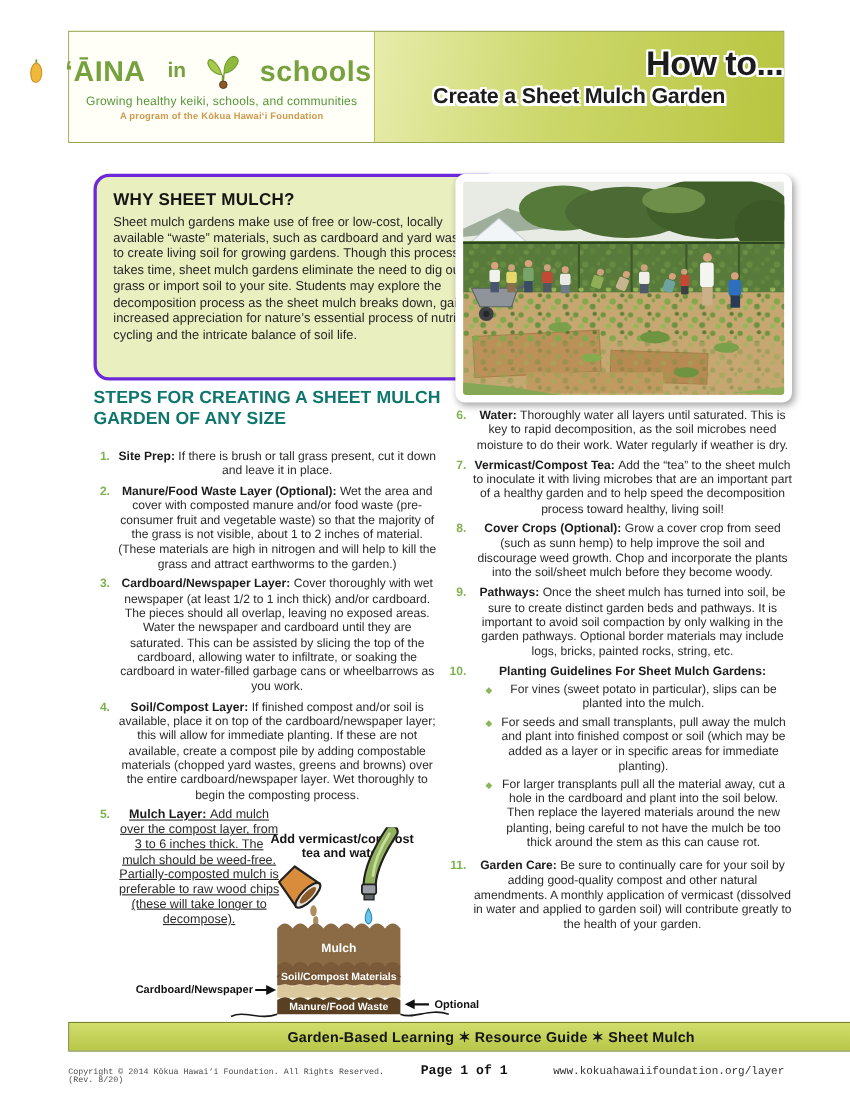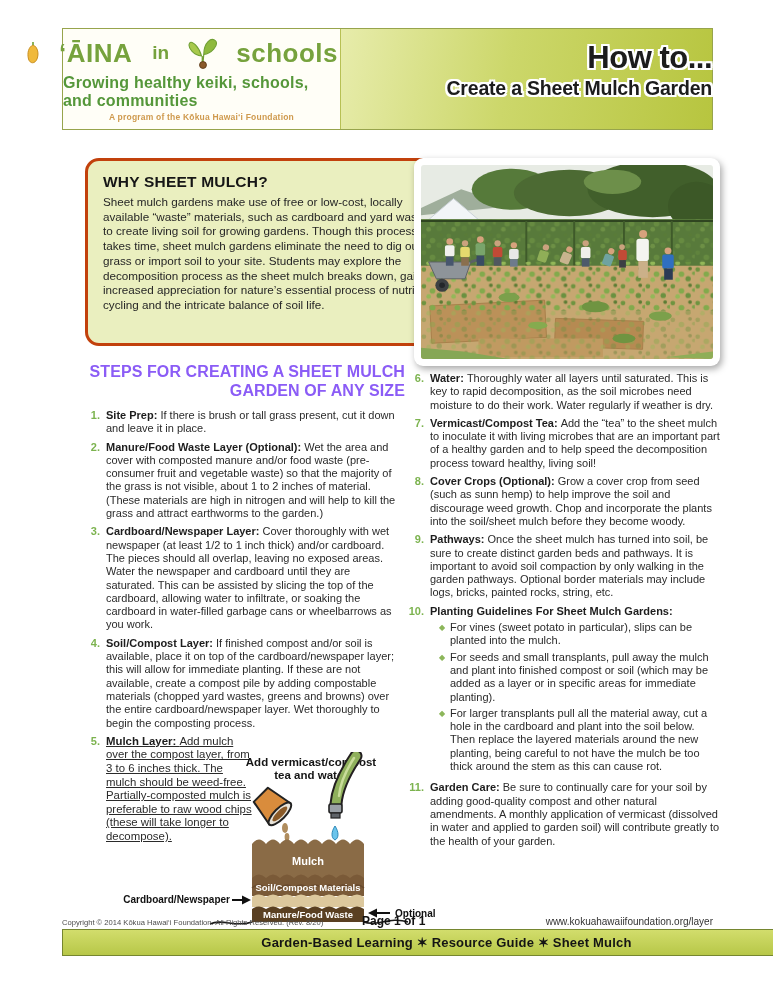--- a/index.html
+++ b/index.html
@@ -7,66 +7,66 @@
         font-family:"Liberation Sans",sans-serif;color:#2a2a2a;overflow:hidden;}
 
   
   .header{position:absolute;left:62px;top:28px;width:651px;height:102px;display:flex;
           border:1px solid #97a44c;box-sizing:border-box;}
   .logo-box{width:278px;background:#fffef7;border-right:1px solid #b7c054;display:flex;
             flex-direction:column;align-items:center;justify-content:center;box-sizing:border-box;}
   .logo-row{display:flex;align-items:center;gap:18px;}
   .logo-word{font-weight:bold;font-size:26px;color:#76a23d;letter-spacing:.5px;line-height:1;}
   .logo-in{font-size:19px;font-weight:bold;color:#76a23d;padding:0 1px 1px 2px;}
-  .tagline{font-size:16px;color:#55973a;font-weight:bold;margin-top:4px;letter-spacing:.2px;}
+  .tagline{font-size:11px;color:#55973a;font-weight:normal;margin-top:4px;letter-spacing:.2px;}
   .program{font-size:8.5px;color:#cf9a4e;font-weight:bold;margin-top:2px;letter-spacing:.2px;}
   .howto-box{flex:1;background:linear-gradient(100deg,#e7ecab 0%,#ccd76a 45%,#b7c53f 100%);
              text-align:right;padding:13px 0 0 0;box-sizing:border-box;}
   .howto1{font-weight:bold;font-size:31px;line-height:1.05;letter-spacing:-.5px;color:#1c1c1c;
           text-shadow:-2px -2px 0 #fff,2px -2px 0 #fff,-2px 2px 0 #fff,2px 2px 0 #fff,0 -2px 0 #fff,0 2px 0 #fff,-2px 0 0 #fff,2px 0 0 #fff;}
   .howto2{font-weight:bold;font-size:19.5px;letter-spacing:-.2px;color:#1c1c1c;margin-top:2px;
-          text-shadow:-2px -2px 0 #fff,2px -2px 0 #fff,-2px 2px 0 #fff,2px 2px 0 #fff,0 -2px 0 #fff,0 2px 0 #fff,-2px 0 0 #fff,2px 0 0 #fff;}
+          text-shadow:-2px -2px 0 #fff,2px -2px 0 #fff,-2px 2px 0 #fff,2px 2px 0 #fff,0 -2px 0 #fff,0 2px 0 #fff,-2px 0 0 #fff,2px 0 0 #fff;text-align:center;}
 
   
   .why-box{position:absolute;left:85px;top:158px;width:372px;height:188px;background:#eaefbf;
-           border:3px solid #c2410c;border-radius:14px;box-sizing:border-box;padding:12px 15px;}
+           border:3px solid #6d28d9;border-radius:14px;box-sizing:border-box;padding:12px 15px;}
   .why-title{font-weight:bold;font-size:15.5px;letter-spacing:.2px;color:#161616;margin-bottom:4px;}
   .why-body{font-size:11.7px;line-height:1.26;color:#262626;}
 
   
   .photo{position:absolute;left:414px;top:158px;width:306px;height:208px;background:#fff;
          border-radius:9px;box-shadow:2px 3px 7px rgba(0,0,0,.35);padding:7px;box-sizing:border-box;}
   .photo svg{display:block;width:100%;height:100%;border-radius:3px;}
 
   
-  .steps-heading{position:absolute;left:85px;top:362px;width:320px;font-weight:bold;font-size:16px;
-                 line-height:1.2;letter-spacing:.1px;color:#8b5cf6;text-align:right;}
+  .steps-heading{position:absolute;left:85px;top:352px;width:320px;font-weight:bold;font-size:16px;
+                 line-height:1.2;letter-spacing:.1px;color:#0f766e;}
   .list{position:absolute;font-size:11px;line-height:13.3px;}
   .list-left{left:85px;top:409px;width:313px;}
   .list-right{left:405px;top:372px;width:315px;}
   .step{display:flex;margin-bottom:5px;}
   .num{color:#7cb34f;font-weight:bold;min-width:15px;text-align:right;margin-right:6px;flex-shrink:0;}
   .list-right .num{min-width:19px;}
-  .txt{flex:1;}
+  .txt{flex:1;text-align:center;}
   .lbl{font-weight:bold;color:#1d1d1d;}
   .step5 .txt{max-width:150px;font-size:11.4px;line-height:13.6px;text-decoration:underline;}
   .bullet{display:flex;margin:3px 0 3px 9px;}
   .bmark{color:#8cb65a;min-width:11px;font-size:8px;line-height:13px;flex-shrink:0;}
 
   
   .diagram{position:absolute;left:118px;top:752px;width:392px;height:182px;}
   .diagram text{font-family:"Liberation Sans",sans-serif;}
 
   
   .footer-band{position:absolute;left:62px;top:929px;width:769px;height:27px;box-sizing:border-box;
                background:linear-gradient(180deg,#d2dd6c,#b7c748);border:1.5px solid #75862f;
                display:flex;align-items:center;justify-content:center;font-weight:bold;font-size:13px;color:#141414;letter-spacing:.2px;}
-  .footer-row{position:absolute;left:62px;top:914px;width:651px;display:flex;align-items:baseline;}
+  .footer-row{position:absolute;left:62px;top:966px;width:651px;display:flex;align-items:baseline;font-family:Liberation Mono, monospace;}
   .copyright{font-size:7.6px;color:#4c4c4c;width:300px;}
-  .page-label{font-weight:bold;font-size:12px;color:#121212;width:120px;text-align:left;}
+  .page-label{font-weight:bold;font-size:12px;color:#121212;width:120px;text-align:center;}
   .site-url{flex:1;text-align:right;font-size:10px;color:#333;}
 </style>
 </head>
 <body>
 
 <div class="page">
 
   <div class="header">
     <div class="logo-box">
       <div class="logo-row">

